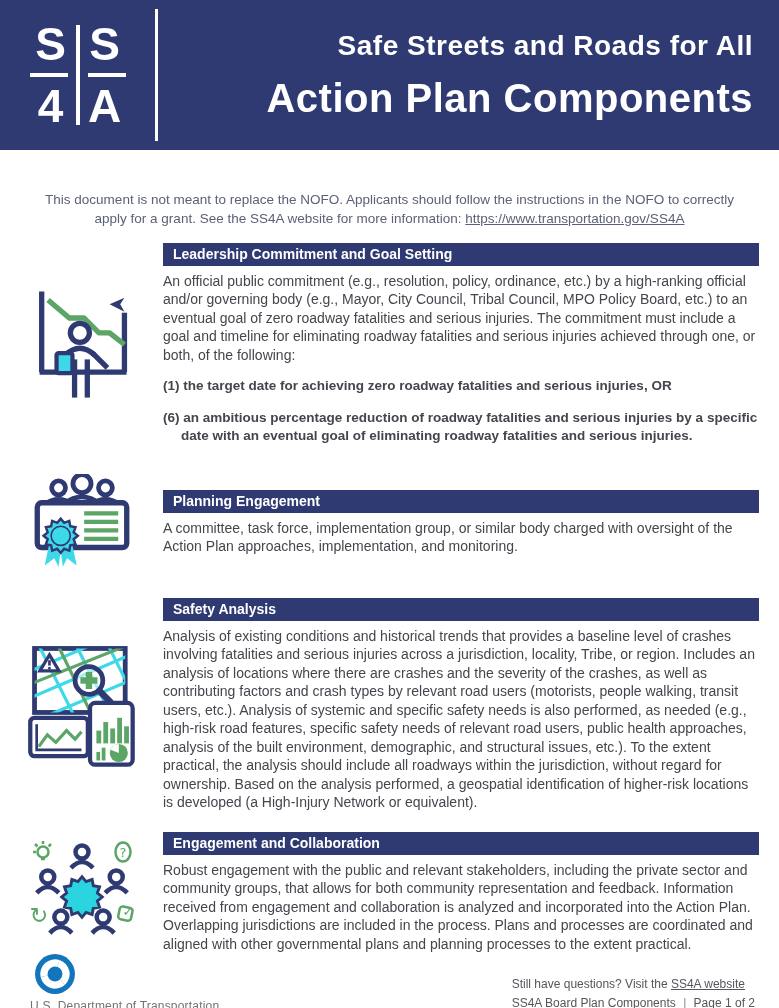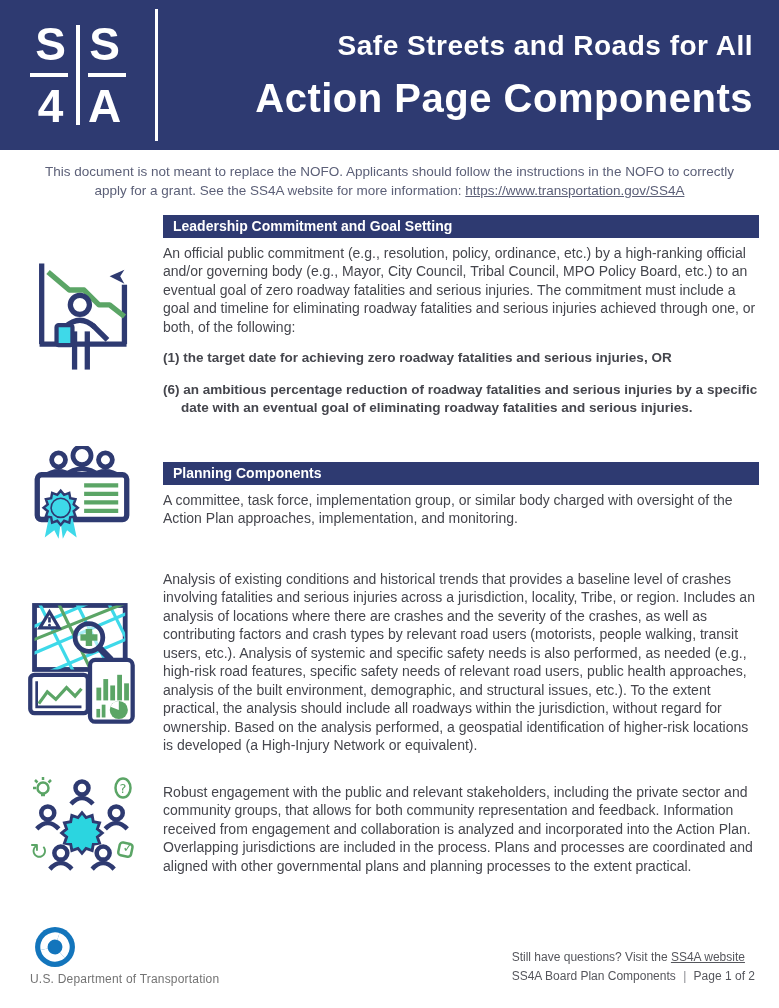--- a/index.html
+++ b/index.html
@@ -30,21 +30,21 @@
   .header-divider { width:3px; background:#ffffff; margin:9px 0; }
   .titles {
     flex:1; display:flex; flex-direction:column; justify-content:center;
     align-items:flex-end; padding-right:26px; gap:14px;text-align:right;
   }
   .title-sub  { font-size:28px; font-weight:bold; letter-spacing:0.5px; }
   .title-main { font-size:40px; font-weight:bold; letter-spacing:0.5px; }
   
   .intro {
     padding:13px 44px 0 44px; text-align:center;
-    font-size:13.5px; line-height:1.4; color:#5c6078; flex:0 0 auto;
+    font-size:13.5px; line-height:1.4; color:#5c6078; flex:0 0 auto;margin-top:28px;
   }
   .intro a { color:#5c6078; text-decoration:underline; }
   
   .main { margin-top:14px; flex:0 0 auto; }
   .section-row { display:flex; align-items:center; }
   .row-1 { margin-bottom:28px; }
   .row-2 { margin-bottom:26px; }
   .row-3 { margin-bottom:20px; }
   .row-4 { margin-bottom:0; }
   .icon-col { width:163px; flex:0 0 163px; display:flex; justify-content:center; }
@@ -81,21 +81,21 @@
       <div class="cell bl">4</div>
       <div class="cell br">A</div>
       <div class="vline"></div>
       <div class="hline-l"></div>
       <div class="hline-r"></div>
     </div>
   </div>
   <div class="header-divider"></div>
   <div class="titles">
     <div class="title-sub">Safe Streets and Roads for All</div>
-    <div class="title-main">Action Page Components</div>
+    <div class="title-main">Action Plan Components</div>
   </div>
 </div>
 
 <div class="intro">
   <span>This document is not meant to replace the NOFO. Applicants should follow the instructions in the NOFO to correctly apply for a grant. See the SS4A website for more information: </span><a href="#">https://www.transportation.gov/SS4A</a>
 </div>
 
 <div class="main">
 
   <div class="section-row row-1">
@@ -149,21 +149,21 @@
           <line x1="52" y1="53" x2="84" y2="53"></line>
           <line x1="52" y1="61" x2="84" y2="61"></line>
         </g>
         <polygon points="20,62 15,86 24,79 28,87 31,64" fill="#3ed9e9"></polygon>
         <polygon points="40,62 45,86 36,79 32,87 29,64" fill="#3ed9e9"></polygon>
         <use href="#scallop" x="0" y="0" transform="translate(30,58) scale(1.15)" fill="#3ed9e9" stroke="#2e3a71" stroke-width="2"></use>
         <circle cx="30" cy="58" r="9" fill="none" stroke="#2e3a71" stroke-width="1.5"></circle>
       </svg>
     </div>
     <div class="content-col">
-      <div class="section-bar">Planning Components</div>
+      <div class="section-bar">Planning Engagement</div>
       <div class="body-text">
           <p>A committee, task force, implementation group, or similar body charged with oversight of the Action Plan approaches, implementation, and monitoring.</p>
         </div>
     </div>
   </div>
 
   <div class="section-row row-3">
     <div class="icon-col">
       <svg width="112" height="128" viewBox="0 0 105 120">
         <defs>
@@ -208,20 +208,21 @@
             <rect x="71" y="100" width="3.5" height="12"></rect>
           </g>
         <circle cx="87" cy="105" r="8.5" fill="#5ba566"></circle>
         <path d="M87,105 L87,96.5 A8.5,8.5 0 0 0 79.2,102 Z" fill="#ffffff"></path>
         <rect x="4" y="72" width="54" height="36" rx="4" fill="#ffffff" stroke="#2e3a71" stroke-width="4"></rect>
         <path d="M10,78 V102 H52" fill="none" stroke="#2e3a71" stroke-width="2.5"></path>
         <polyline points="12,99 20,88 28,95 38,84 46,92 52,85" fill="none" stroke="#5ba566" stroke-width="3"></polyline>
       </svg>
     </div>
     <div class="content-col">
+      <div class="section-bar">Safety Analysis</div>
       <div class="body-text">
           <p>Analysis of existing conditions and historical trends that provides a baseline level of crashes involving fatalities and serious injuries across a jurisdiction, locality, Tribe, or region. Includes an analysis of locations where there are crashes and the severity of the crashes, as well as contributing factors and crash types by relevant road users (motorists, people walking, transit users, etc.). Analysis of systemic and specific safety needs is also performed, as needed (e.g., high-risk road features, specific safety needs of relevant road users, public health approaches, analysis of the built environment, demographic, and structural issues, etc.). To the extent practical, the analysis should include all roadways within the jurisdiction, without regard for ownership. Based on the analysis performed, a geospatial identification of higher-risk locations is developed (a High-Injury Network or equivalent).</p>
         </div>
     </div>
   </div>
 
   <div class="section-row row-4">
     <div class="icon-col">
       <svg width="112" height="108" viewBox="0 0 110 108">
         <defs>
@@ -249,20 +250,21 @@
           <text x="96" y="18" text-anchor="middle" font-size="13" fill="#5ba566" font-family="DejaVu Sans, sans-serif">?</text>
         </g>
         <text x="12" y="84" text-anchor="middle" font-size="22" fill="#5ba566" font-family="DejaVu Sans, sans-serif">↻</text>
         <g>
           <rect x="92" y="68" width="13" height="13" rx="3" fill="none" stroke="#5ba566" stroke-width="2.5" transform="rotate(12 98 74)"></rect>
           <text x="101" y="77" text-anchor="middle" font-size="13" fill="#5ba566" font-family="DejaVu Sans, sans-serif">✓</text>
         </g>
       </svg>
     </div>
     <div class="content-col">
+      <div class="section-bar">Engagement and Collaboration</div>
       <div class="body-text">
           <p>Robust engagement with the public and relevant stakeholders, including the private sector and community groups, that allows for both community representation and feedback. Information received from engagement and collaboration is analyzed and incorporated into the Action Plan. Overlapping jurisdictions are included in the process. Plans and processes are coordinated and aligned with other governmental plans and planning processes to the extent practical.</p>
         </div>
     </div>
   </div>
 
 </div>
 
 <div class="spacer"></div>
 

